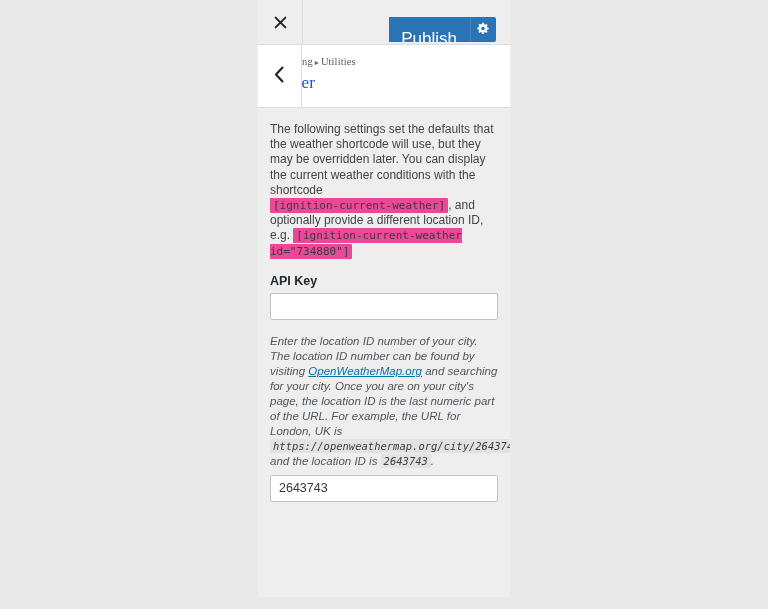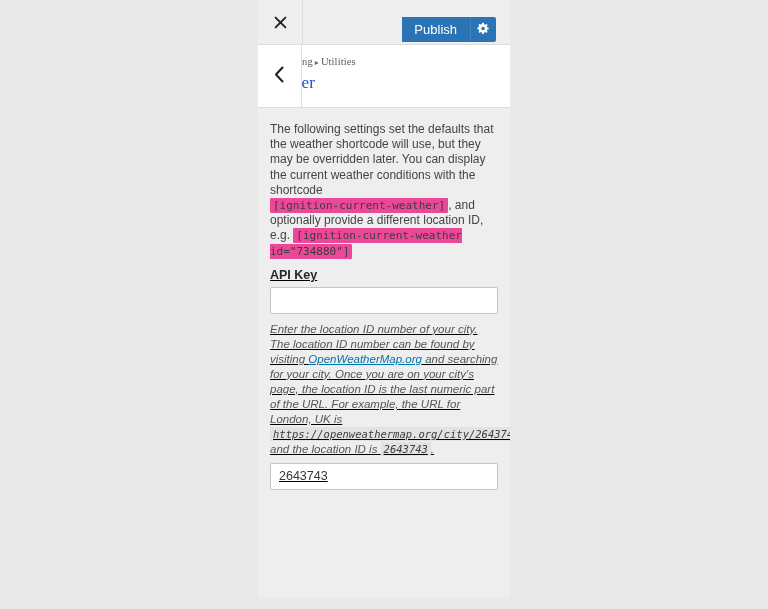--- a/index.html
+++ b/index.html
@@ -57,23 +57,23 @@
     top: 17px;
     display: flex;
     align-items: stretch;
     height: 25px;
     border-radius: 2px;
     overflow: hidden;
   }
   .publish-btn {
     background: #2a74b5;
     color: #ffffff;
-    font-size: 13px;
+    font-size: 17px;
     line-height: 25px;
-    padding: 0 13px 0 12px;
+    padding: 9px 13px 0 12px;
     border: none;
     font-family: "Liberation Sans", sans-serif;
     cursor: pointer;
     white-space: nowrap;
     margin-left: 40px;
   }
   .publish-settings {
     background: #2a74b5;
     width: 25px;
     display: flex;
@@ -142,21 +142,21 @@
     font-family: "DejaVu Sans Mono", "Liberation Mono", monospace;
     font-size: 11px;
     background: #ec4899;
     color: #3c3c3c;
     padding: 1px 3px;
     border-radius: 1px;
     white-space: nowrap;
   }
   code.wrapcode { white-space: normal; }
 
-  .field { margin-top: 8px; text-decoration: underline; }
+  .field { margin-top: 14px; }
   .field-label {
     display: block;
     font-size: 12.5px;
     font-weight: bold;
     color: #23282d;
     line-height: 16px;
     margin-bottom: 4px;
   }
   .field-desc {
     font-size: 11.5px;

